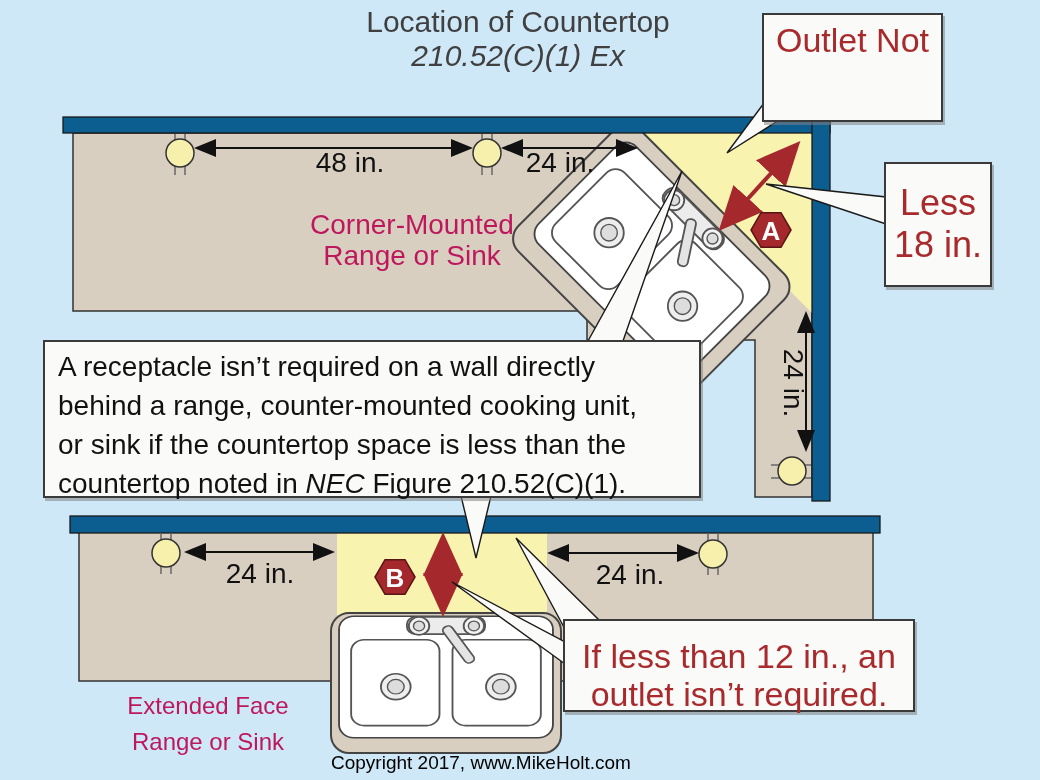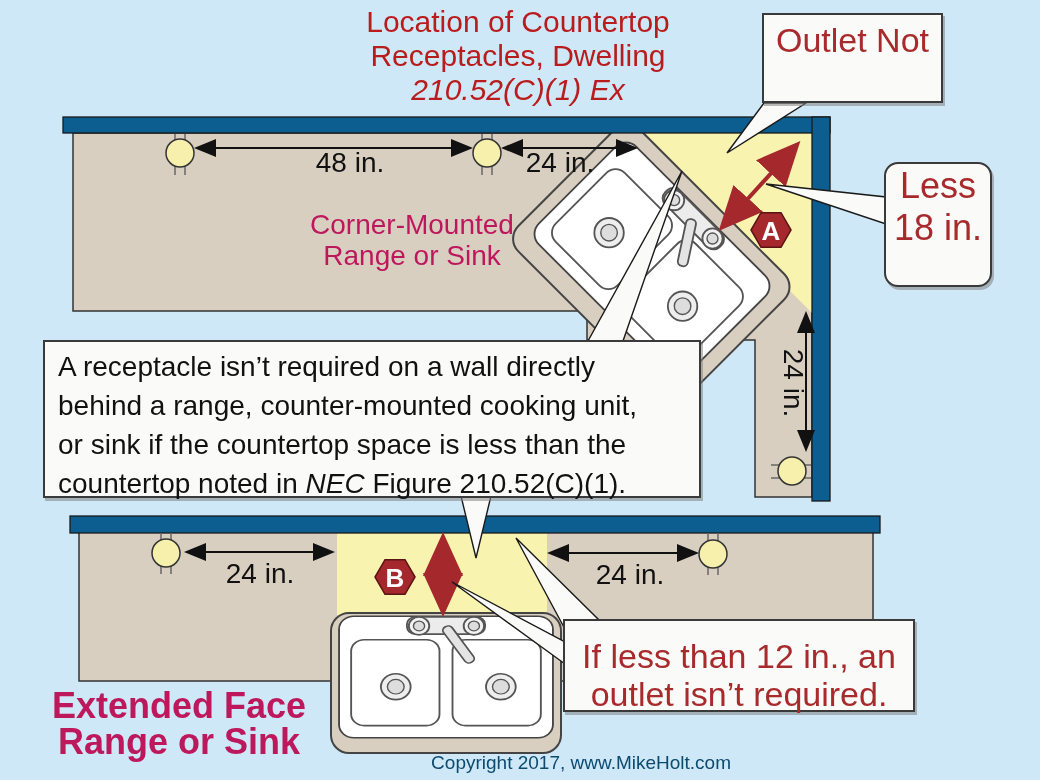--- a/index.html
+++ b/index.html
@@ -1,40 +1,40 @@
 <!DOCTYPE html>
 <html><head>
 <meta charset="utf-8">
 <style>
   html,body{margin:0;padding:0;}
   body{width:1040px;height:780px;position:relative;overflow:hidden;
        background:#cfe8f8;font-family:"Liberation Sans",sans-serif;}
   #stage{position:absolute;left:0;top:0;width:1040px;height:780px;}
   svg{position:absolute;left:0;top:0;}
   .abs{position:absolute;}
-  .title{width:480px;left:278px;top:5px;text-align:center;color:#b91c1c;
+  .title{width:480px;left:278px;top:5px;text-align:center;color:#404040;
          font-size:30px;line-height:34px;}
   .title .it{font-style:italic;}
   .blue-label{color:#be185d;text-align:center;}
   .corner-label{left:262px;top:209px;width:300px;font-size:28px;line-height:31px;}
-  .extended-label{left:28px;top:688px;width:302px;font-size:36px;line-height:36px;font-weight:bold;}
+  .extended-label{left:57px;top:688px;width:302px;font-size:24px;line-height:36px;}
   .callout{background:#fafaf8;border:2px solid #3a3a3a;color:#a82a2c;
            text-align:center;box-shadow:2px 3px 0 rgba(130,130,130,.55);
            box-sizing:border-box;}
-  .outlet-box{left:762px;top:13px;width:181px;height:90px;
+  .outlet-box{left:762px;top:13px;width:181px;height:109px;
               font-size:34px;line-height:36px;padding-top:7px;}
   .less-box{left:884px;top:162px;width:108px;height:125px;
-            font-size:36px;line-height:42px;padding-top:1px;border-radius:14px;}
+            font-size:36px;line-height:42px;padding-top:18px;}
   .ifless-box{left:563px;top:619px;width:352px;height:93px;
               font-size:34px;line-height:38px;padding-top:16px;}
   .main-box{left:43px;top:340px;width:658px;height:158px;color:#111;
             text-align:left;font-size:28px;line-height:39px;padding:5px 0 0 13px;}
   .main-box .it{font-style:italic;}
-  .copyright{left:331px;top:752px;width:400px;text-align:right;
-             color:#0c4a6e;font-size:19px;}
+  .copyright{left:331px;top:752px;width:400px;text-align:left;
+             color:#000000;font-size:19px;}
 </style>
 </head>
 <body>
 
 <div id="stage">
 
 <svg width="1040" height="780" viewBox="0 0 1040 780">
   <defs>
     <marker id="mb" orient="auto-start-reverse" markerWidth="12" markerHeight="10" refX="9" refY="4.5">
       <path d="M0,0 L11,4.5 L0,9 z" fill="#111"></path>
@@ -130,21 +130,20 @@
     <polygon points="886,197 886,224 766,184"></polygon>
     <polygon points="588,341 623,341 682,171"></polygon>
     <polygon points="461,496 491,496 476,558"></polygon>
     <polygon points="566,631 599,620 516,538"></polygon>
     <polygon points="565,642 565,664 452,582"></polygon>
   </g>
 </svg>
 
 <div class="abs title">
   <div>Location of Countertop</div>
-  <div>Receptacles, Dwelling</div>
   <div class="it">210.52(C)(1) Ex</div>
 </div>
 
 <div class="abs blue-label corner-label">
   <div>Corner-Mounted</div>
   <div>Range or Sink</div>
 </div>
 
 <div class="abs blue-label extended-label">
   <div>Extended Face</div>

